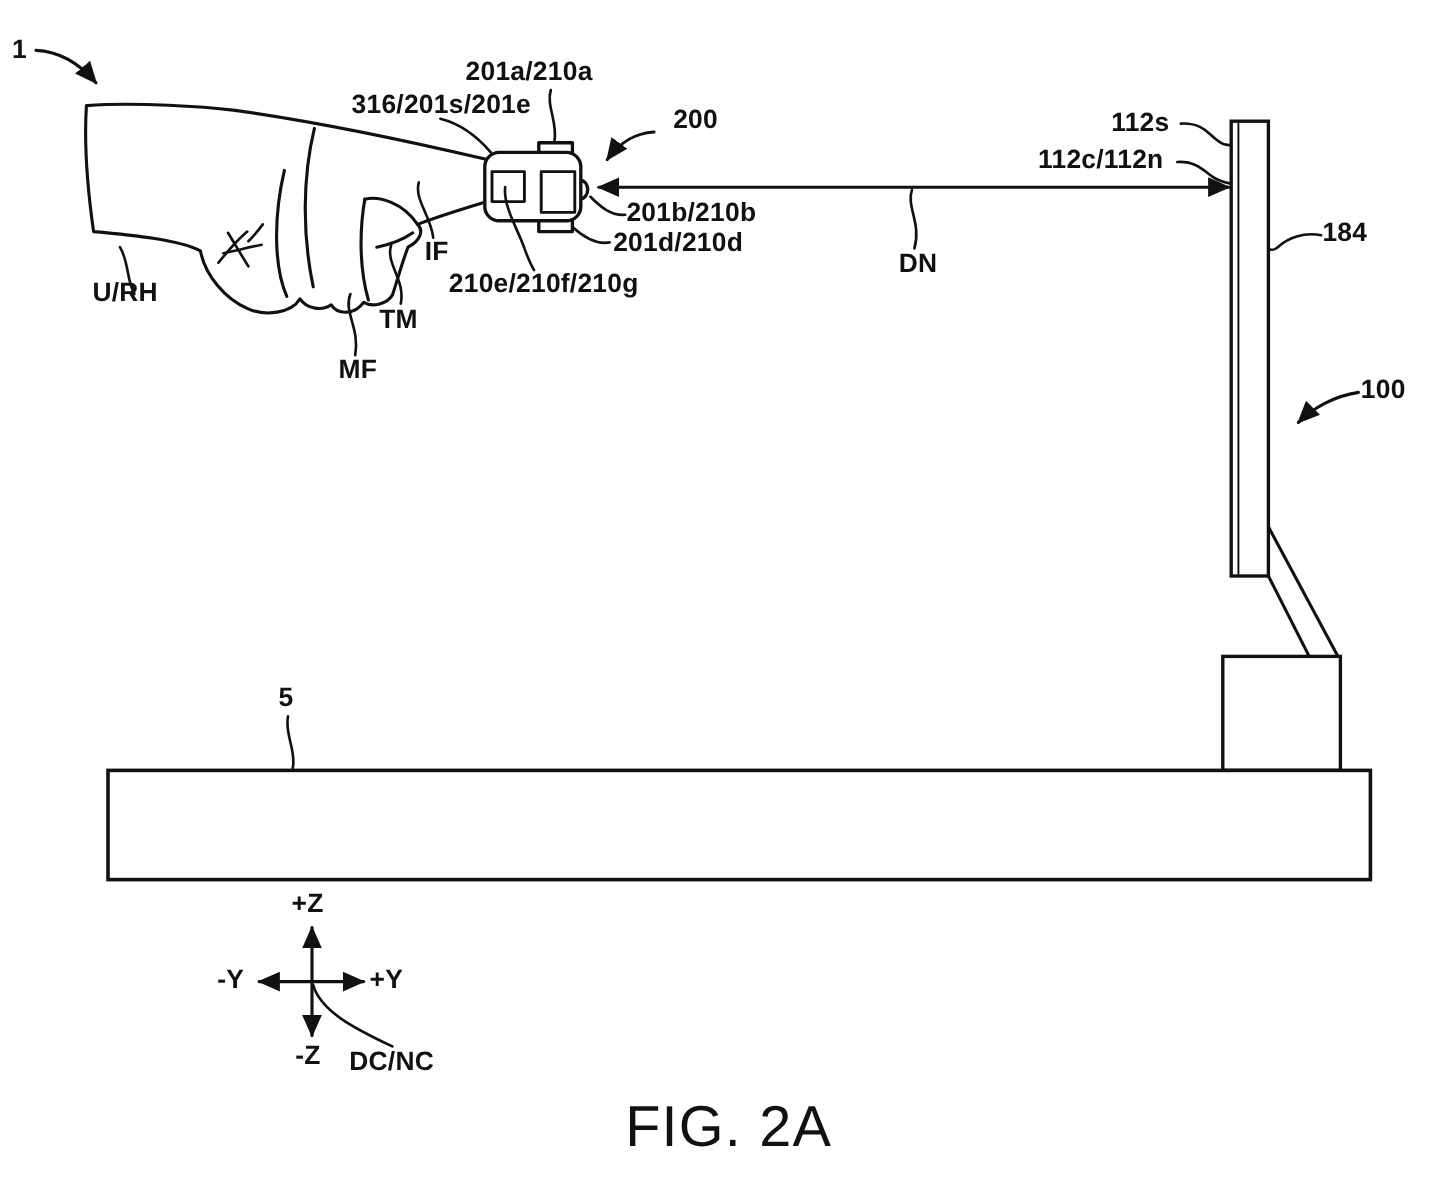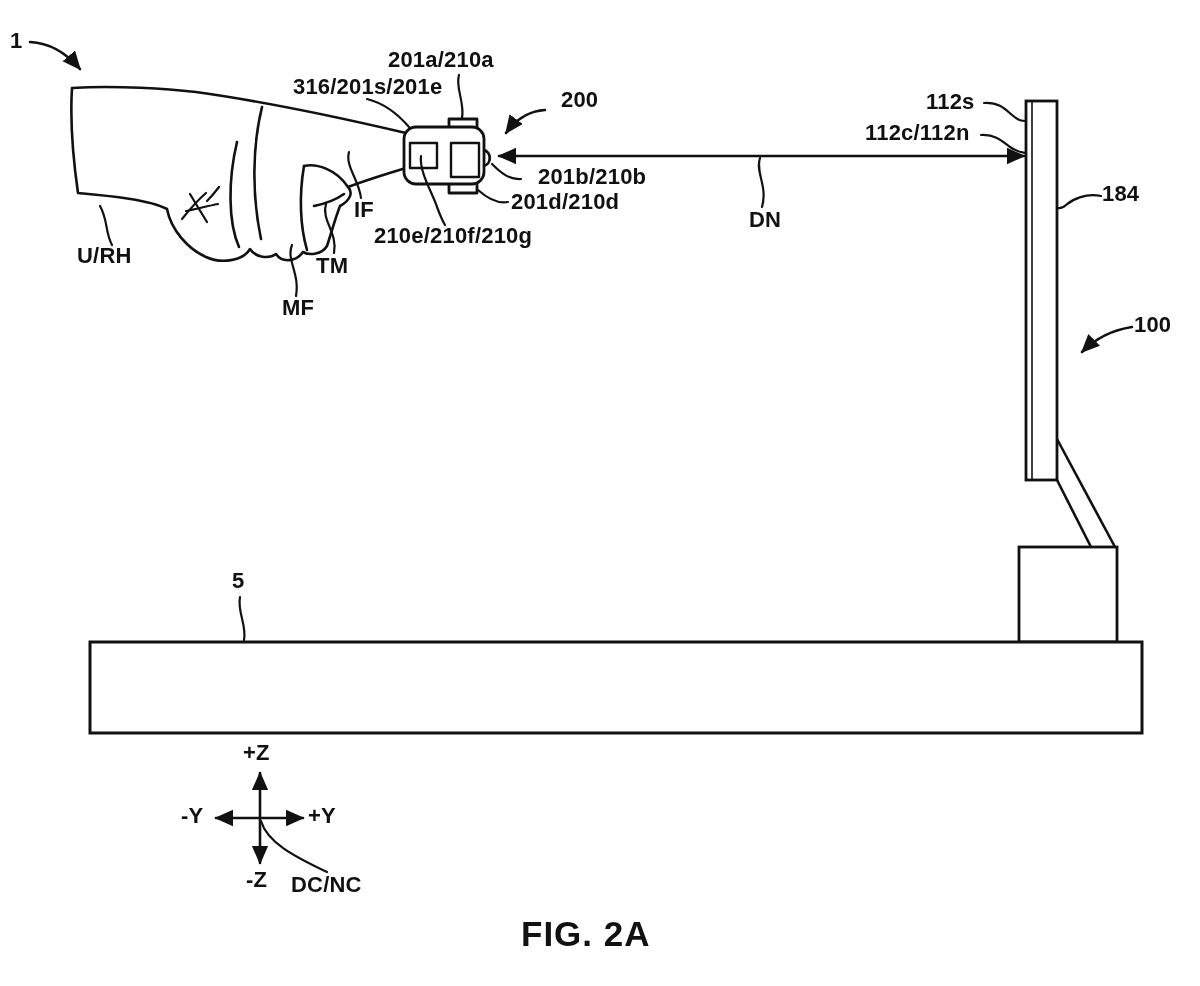--- a/index.html
+++ b/index.html
@@ -5,21 +5,21 @@
   html,body{margin:0;padding:0;background:#fff;}
   #stage{
     position:relative;width:1200px;height:986px;background:#ffffff;overflow:hidden;
     font-family:"Liberation Sans","DejaVu Sans",sans-serif;
   }
   #lineart{position:absolute;left:0;top:0;width:1200px;height:986px;}
   .lbl{
     position:absolute;color:#111;font-size:22px;font-weight:bold;
     white-space:nowrap;line-height:1;letter-spacing:0.2px;
   }
-  .fig-title{font-size:35px;font-weight:bold;letter-spacing:1px;}
+  .fig-title{font-size:48px;font-weight:normal;letter-spacing:1px;}
 </style>
 </head>
 <body>
 
 <div id="stage">
 
   <svg id="lineart" viewBox="0 0 1200 986">
     <defs>
       <marker id="ah" viewBox="0 0 10 10" refX="9.2" refY="5" markerWidth="7.2" markerHeight="7.2" orient="auto-start-reverse">
         <path d="M0,0.6 L10,5 L0,9.4 Z" fill="#111"></path>
@@ -98,27 +98,27 @@
       <path d="M 1101,196 C 1086,193 1073,199 1066,205 C 1062,209 1060,208 1057,208"></path>
       <path d="M 760,158 C 755,172 768,186 762,207"></path>
       <path d="M 261,821 C 267,842 293,856 327,872"></path>
     </g>
   </svg>
 
   <span class="lbl" style="left:10px;top:30px">1</span>
   <span class="lbl" style="left:293px;top:76px">316/201s/201e</span>
   <span class="lbl" style="left:388px;top:49px">201a/210a</span>
   <span class="lbl" style="left:561px;top:89px">200</span>
-  <span class="lbl" style="left:538px;top:166px">201b/210b</span>
+  <span class="lbl" style="left:522px;top:166px">201b/210b</span>
   <span class="lbl" style="left:511px;top:191px">201d/210d</span>
   <span class="lbl" style="left:374px;top:225px">210e/210f/210g</span>
   <span class="lbl" style="left:354px;top:199px">IF</span>
   <span class="lbl" style="left:316px;top:255px">TM</span>
   <span class="lbl" style="left:282px;top:297px">MF</span>
-  <span class="lbl" style="left:77px;top:245px">U/RH</span>
+  <span class="lbl" style="left:77px;top:233px">U/RH</span>
   <span class="lbl" style="left:749px;top:209px">DN</span>
   <span class="lbl" style="left:926px;top:91px">112s</span>
   <span class="lbl" style="left:865px;top:122px">112c/112n</span>
   <span class="lbl" style="left:1102px;top:183px">184</span>
   <span class="lbl" style="left:1134px;top:314px">100</span>
   <span class="lbl" style="left:232px;top:570px">5</span>
   <span class="lbl" style="left:243px;top:742px">+Z</span>
   <span class="lbl" style="left:181px;top:805px">-Y</span>
   <span class="lbl" style="left:308px;top:805px">+Y</span>
   <span class="lbl" style="left:246px;top:869px">-Z</span>

